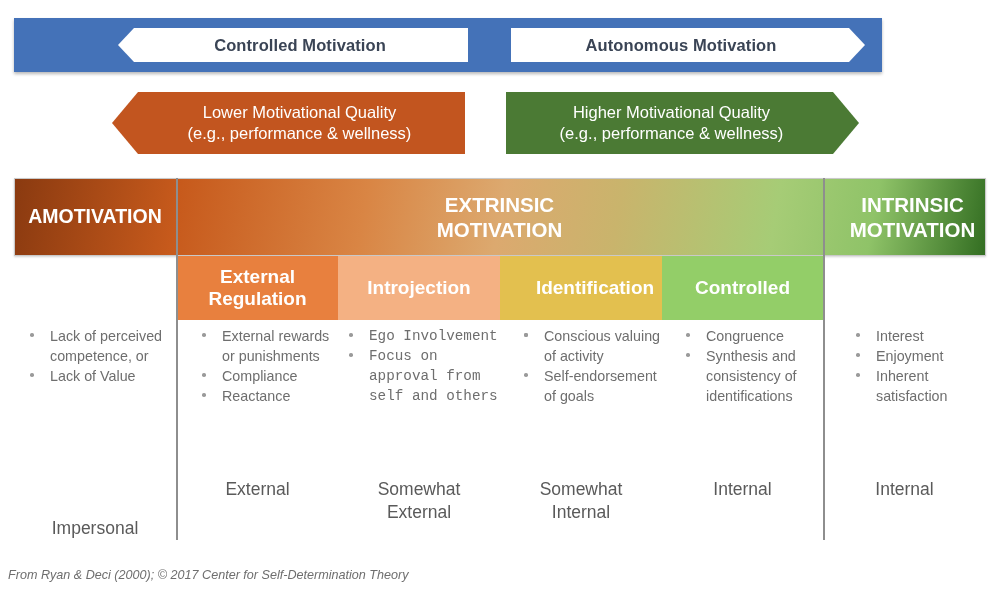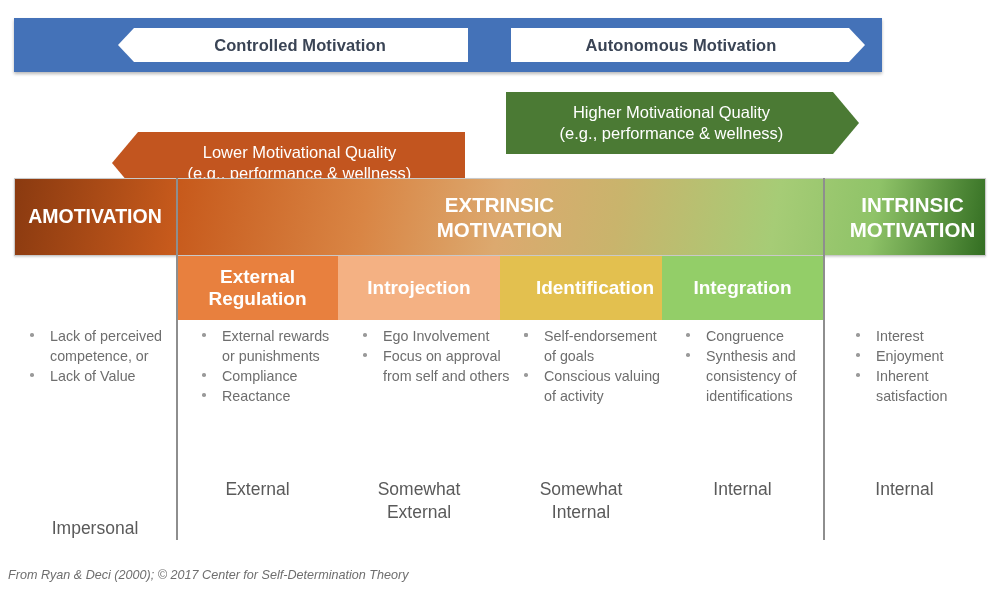--- a/index.html
+++ b/index.html
@@ -71,21 +71,20 @@
     filter: drop-shadow(1px 2px 2px rgba(0,0,0,0.32));
   }
   #lower-quality-chevron {
     left: 112px;
     width: 353px;
     background: #C2551F;
     -webkit-clip-path: polygon(26px 0, 100% 0, 100% 100%, 26px 100%, 0 50%);
     clip-path: polygon(26px 0, 100% 0, 100% 100%, 26px 100%, 0 50%);
     padding-left: 22px;
     box-sizing: border-box;
-    margin-top: 40px;
   }
   #higher-quality-chevron {
     left: 506px;
     width: 353px;
     background: #4B7A34;
     -webkit-clip-path: polygon(0 0, calc(100% - 26px) 0, 100% 50%, calc(100% - 26px) 100%, 0 100%);
     clip-path: polygon(0 0, calc(100% - 26px) 0, 100% 50%, calc(100% - 26px) 100%, 0 100%);
     padding-right: 22px;
     box-sizing: border-box;
   }
@@ -210,21 +209,21 @@
     position: absolute;
     left: 2px;
     top: 7px;
     width: 3.5px;
     height: 3.5px;
     background: #9A9A9A;
     border-radius: 50%;
   }
   #bullets-amotivation       { left: 14px;  width: 152px; }
   #bullets-external-regulation { left: 186px; width: 142px; }
-  #bullets-introjection      { left: 347px; width: 152px; }
+  #bullets-introjection      { left: 333px; width: 152px; font-family: Liberation Mono, monospace; }
   #bullets-identification    { left: 508px; width: 150px; }
   #bullets-integration       { left: 670px; width: 145px; }
   #bullets-intrinsic         { left: 840px; width: 135px; }
 
   
   #locus-row {
     position: absolute;
     left: 0; top: 300px;
     width: 972px;
     height: 62px;
@@ -320,21 +319,21 @@
       <span class="line">External</span>
       <span class="line">Regulation</span>
     </div>
     <div id="subcat-introjection" class="subcat-box">
       <span class="line">Introjection</span>
     </div>
     <div id="subcat-identification" class="subcat-box">
       <span class="line">Identification</span>
     </div>
     <div id="subcat-integration" class="subcat-box">
-      <span class="line">Integration</span>
+      <span class="line">Controlled</span>
     </div>
   </div>
 
   <div id="bullets-row">
     <div id="bullets-amotivation" class="bullet-col">
       <ul class="bullet-list">
         <li><span class="dot"></span><span>Lack of perceived competence, or</span></li>
         <li><span class="dot"></span><span>Lack of Value</span></li>
       </ul>
     </div>
@@ -350,22 +349,22 @@
     <div id="bullets-introjection" class="bullet-col">
       <ul class="bullet-list">
         <li><span class="dot"></span><span>Ego Involvement</span></li>
         <li><span class="dot"></span><span>Focus on approval from self and others</span></li>
       </ul>
     </div>
 
     <div id="bullets-identification" class="bullet-col">
       <ul class="bullet-list">
         <li><span class="dot"></span></li>
+        <li><span class="dot"></span><span>Conscious valuing of activity</span></li>
         <li><span class="dot"></span><span>Self-endorsement of goals</span></li>
-        <li><span class="dot"></span><span>Conscious valuing of activity</span></li>
       </ul>
     </div>
 
     <div id="bullets-intrinsic" class="bullet-col">
       <ul class="bullet-list">
         <li><span class="dot"></span><span>Interest</span></li>
         <li><span class="dot"></span><span>Enjoyment</span></li>
         <li><span class="dot"></span><span>Inherent satisfaction</span></li>
       </ul>
     </div>

